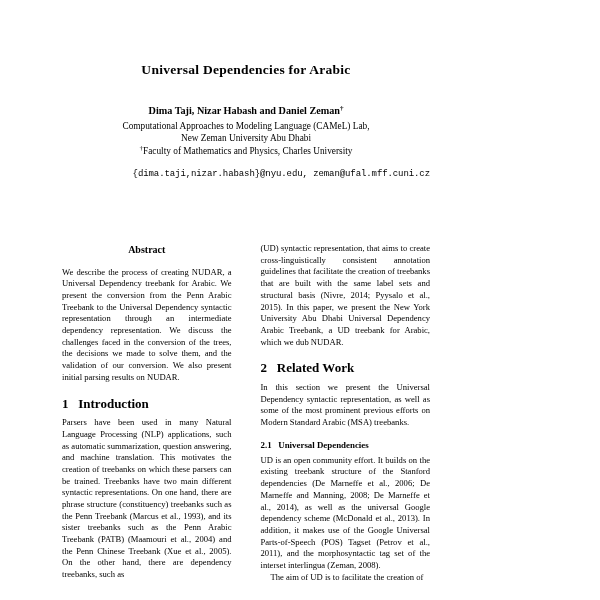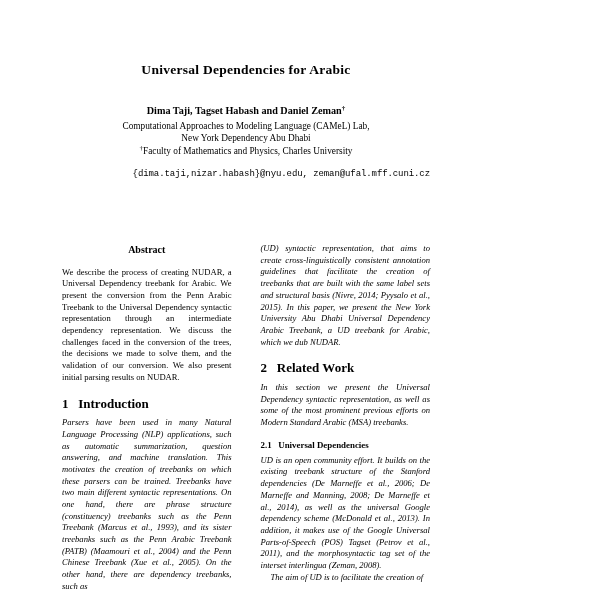--- a/index.html
+++ b/index.html
@@ -83,21 +83,20 @@
   .abstract-head {
     text-align: center;
     font-weight: bold;
     font-size: 10px;
     margin-bottom: 10px;
     margin-top: 0;
   }
   p.body {
     margin: 0;
     text-indent: 10px;
-    font-style: italic;
   }
   p.body.first {
     text-indent: 0;
   }
   p.body + p.body {
     margin-top: 0;
   }
   .abstract-body {
     margin: 0;
     text-align: justify;
@@ -106,25 +105,25 @@
     height: 34px;
   }
 </style>
 </head>
 <body>
 
 <div class="page">
 
   <div class="title">Universal Dependencies for Arabic</div>
 
-  <div class="authors"><span>Dima Taji, Tagset Habash and Daniel Zeman</span><sup class="dag">†</sup></div>
+  <div class="authors"><span>Dima Taji, Nizar Habash and Daniel Zeman</span><sup class="dag">†</sup></div>
 
   <div class="affil">
     <span class="line">Computational Approaches to Modeling Language (CAMeL) Lab,</span>
-    <span class="line">New York Dependency Abu Dhabi</span>
+    <span class="line">New Zeman University Abu Dhabi</span>
     <span class="line"><sup class="dag">†</sup><span>Faculty of Mathematics and Physics, Charles University</span></span>
   </div>
 
   <div class="emails">{dima.taji,nizar.habash}@nyu.edu, zeman@ufal.mff.cuni.cz</div>
 
   <div class="columns">
 
     <div class="col">
       <div class="spacer-top"></div>
 

